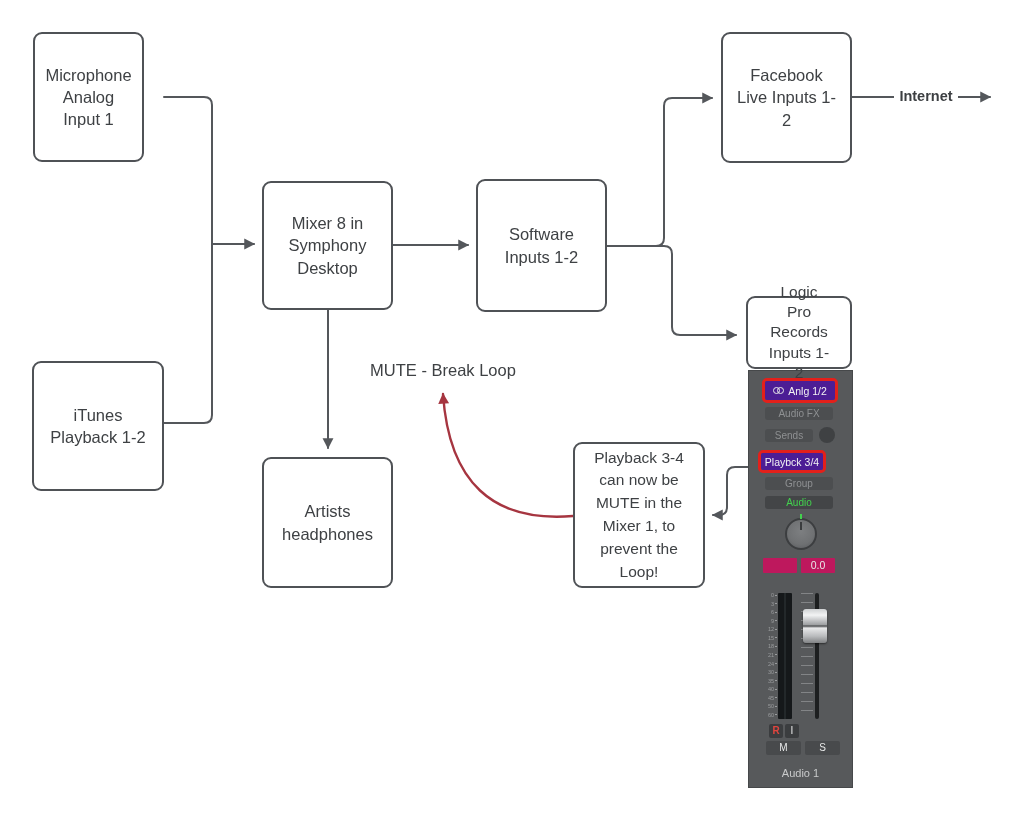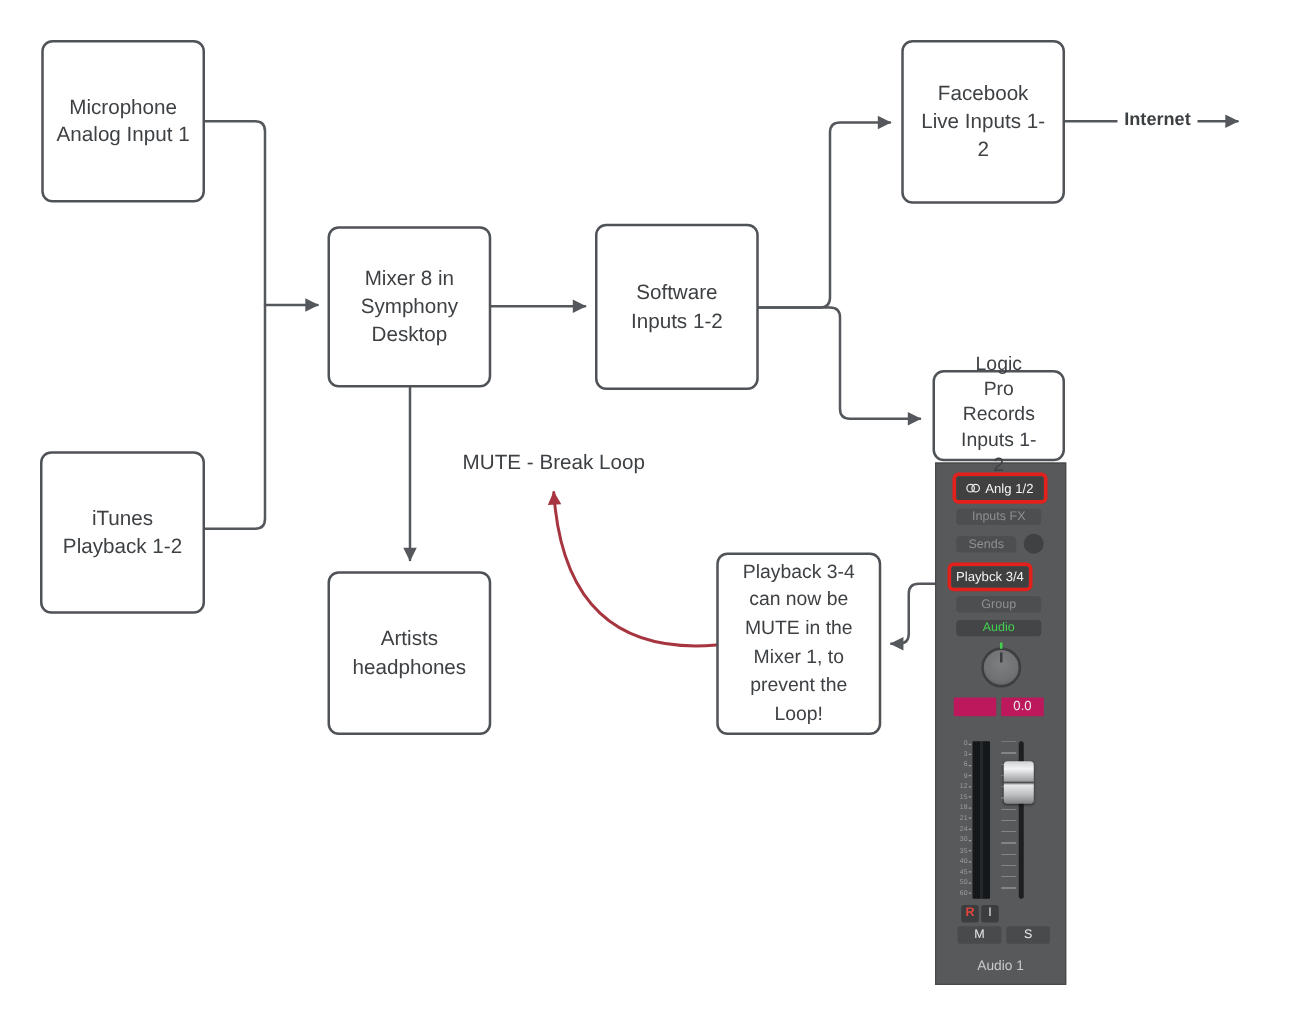--- a/index.html
+++ b/index.html
@@ -10,21 +10,21 @@
     overflow:hidden;
   }
   
   .node {
     position:absolute; background:#ffffff;
     border:2px solid #4f5256; border-radius:9px;
     display:flex; align-items:center; justify-content:center;
     text-align:center; color:#3e4144; font-size:16.5px; line-height:1.35;
     padding:0 10px; z-index:2;
   }
-  #node-microphone { left:33px; top:32px;  width:131px; height:130px; }
+  #node-microphone { left:33px; top:32px;  width:111px; height:130px; }
   #node-itunes     { left:32px; top:361px; width:132px; height:130px; }
   #node-mixer      { left:262px; top:181px; width:131px; height:129px; }
   #node-software   { left:476px; top:179px; width:131px; height:133px; padding:0 14px; }
   #node-facebook   { left:721px; top:32px; width:131px; height:131px; }
   #node-headphones { left:262px; top:457px; width:131px; height:131px; }
   #node-logicpro   { left:746px; top:296px; width:106px; height:73px;
                      font-size:15.5px; line-height:1.3; padding:0 20px; z-index:3; }
   #node-note       { left:573px; top:442px; width:132px; height:146px;
                      font-size:15.5px; line-height:1.47; padding:0 8px; }
   .float-label { position:absolute; color:#3e4144; z-index:2; text-align:center; }
@@ -42,21 +42,21 @@
   .slot-btn {
     position:absolute; left:16px; width:68px; height:13px; border-radius:3px;
     background:#4c4e50; color:#8e9092; font-size:10px; line-height:13px;
     text-align:center; white-space:nowrap; overflow:hidden;
   }
   .hl-wrap {
     position:absolute; border:3px solid #e3201b; border-radius:5px;
     display:flex; align-items:center; justify-content:center; background:transparent;
   }
   .hl-inner {
-    width:100%; height:100%; background:#404040; border-radius:2px;
+    width:100%; height:100%; background:#4c1d95; border-radius:2px;
     color:#f2f3f3; font-size:10.5px; display:flex; align-items:center;
     justify-content:center; gap:4px; white-space:nowrap;
   }
   #input-slot  { left:13px; top:7px;  width:76px; height:25px; }
   #output-slot { left:9px;  top:79px; width:68px; height:23px; }
   .stereo-icon { display:inline-flex; align-items:center; }
   .stereo-icon i {
     display:inline-block; width:7px; height:7px; border:1.2px solid #e8e9e9;
     border-radius:50%; background:transparent;
   }
@@ -173,21 +173,21 @@
     <div class="hl-wrap" id="input-slot">
       <div class="hl-inner">
         <span class="stereo-icon">
             <i></i>
             <i></i>
           </span>
         <span>Anlg 1/2</span>
       </div>
     </div>
 
-    <div class="slot-btn" id="audiofx-btn">Inputs FX</div>
+    <div class="slot-btn" id="audiofx-btn">Audio FX</div>
 
     <div class="slot-btn" id="sends-btn">Sends</div>
     <div id="sends-knob"></div>
 
     <div class="hl-wrap" id="output-slot">
       <div class="hl-inner">
         <span>Playbck 3/4</span>
       </div>
     </div>
 

